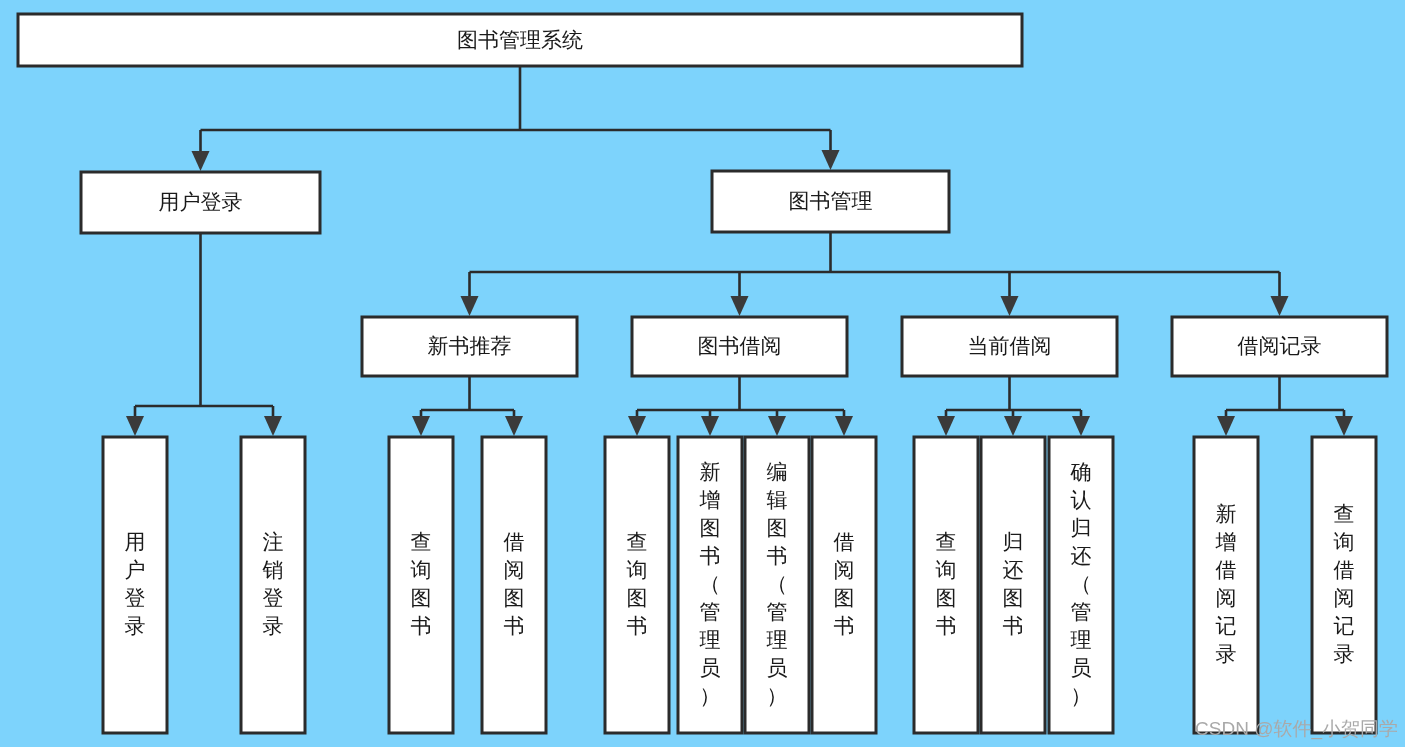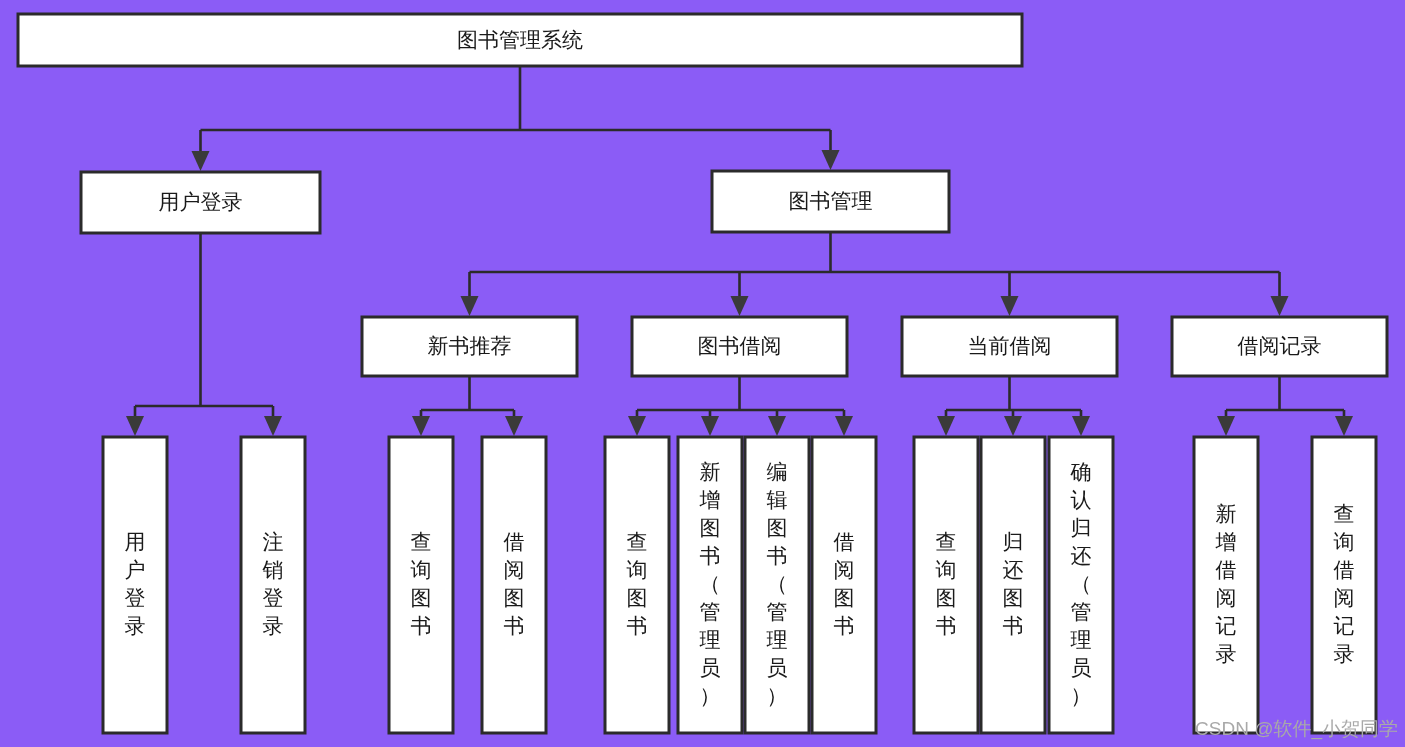--- a/index.html
+++ b/index.html
@@ -8,21 +8,21 @@
     padding: 0;
     background: #ffffff;
   }
   body {
     font-family: "Liberation Sans", "DejaVu Sans", sans-serif;
   }
   #diagram-root {
     position: relative;
     width: 1405px;
     height: 747px;
-    background: #8b5cf6;
+    background: #7dd3fc;
     overflow: hidden;
     text-decoration: underline;
   }
   svg#diagram-svg {
     display: block;
     width: 1405px;
     height: 747px;
   }
   .box-rect {
     fill: #ffffff;

